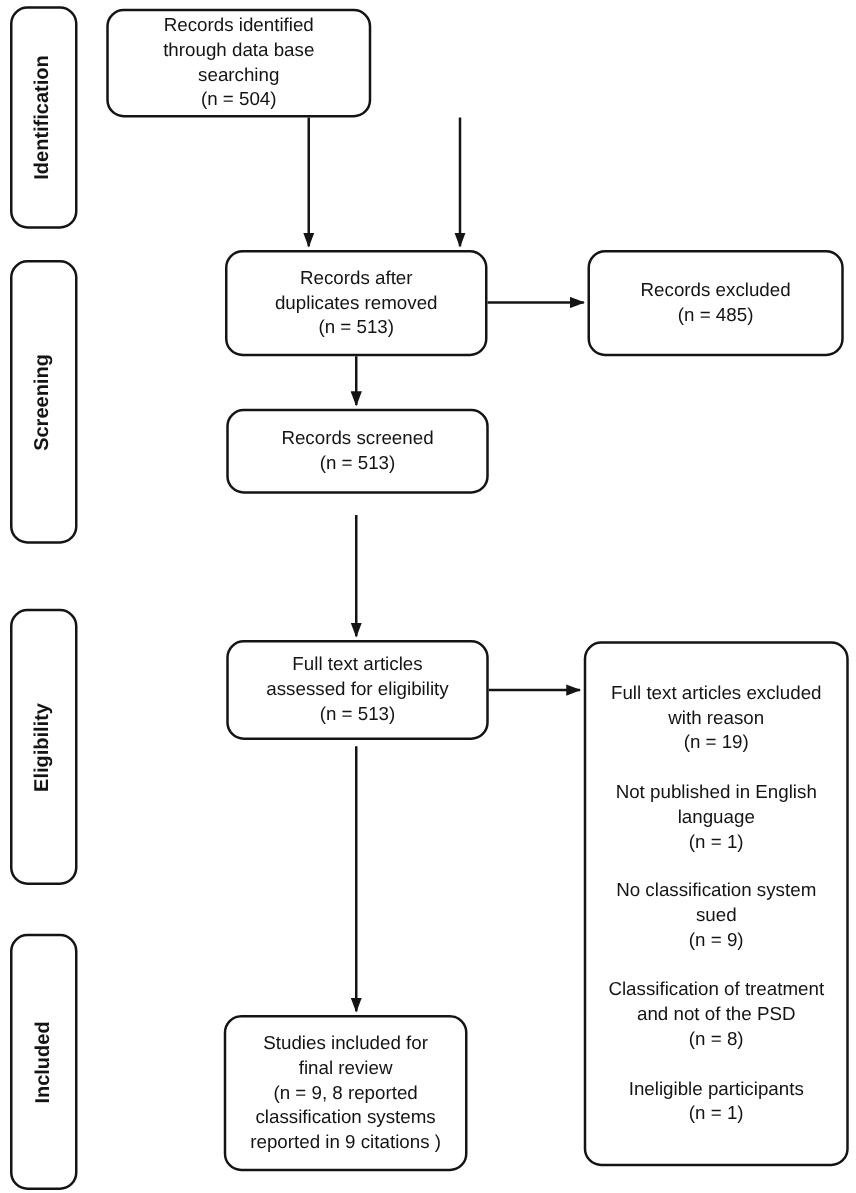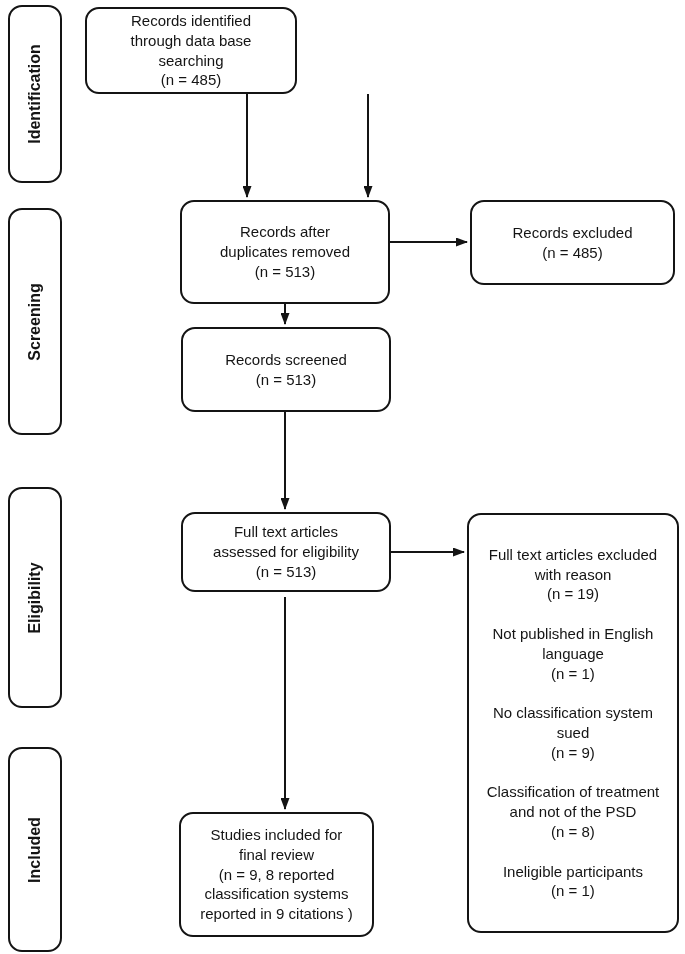--- a/index.html
+++ b/index.html
@@ -54,23 +54,23 @@
     font-size: 16px;
   }
   
   .stage-identification { top: 5px;   height: 178px; }
   .stage-screening      { top: 208px; height: 227px; }
   .stage-eligibility    { top: 487px; height: 221px; }
   .stage-included       { top: 747px; height: 205px; }
   
   .box-records-identified { left: 85px;  top: 7px;   width: 212px; height: 87px; }
   .box-additional-records { left: 317px; top: 7px;   width: 206px; height: 87px; }
-  .box-duplicates-removed { left: 180px; top: 200px; width: 210px; height: 104px; }
+  .box-duplicates-removed { left: 180px; top: 200px; width: 210px; height: 85px; }
   .box-records-excluded   { left: 470px; top: 200px; width: 205px; height: 85px; }
-  .box-records-screened   { left: 181px; top: 327px; width: 210px; height: 85px; }
+  .box-records-screened   { left: 181px; top: 327px; width: 210px; height: 68px; }
   .box-fulltext-assessed  { left: 181px; top: 512px; width: 210px; height: 80px; }
   .box-fulltext-excluded  { left: 467px; top: 513px; width: 212px; height: 420px; }
   .box-studies-included   { left: 179px; top: 812px; width: 195px; height: 125px; }
   .arrows {
     position: absolute;
     inset: 0;
     width: 685px;
     height: 954px;
     z-index: 1;
   }
@@ -105,21 +105,21 @@
   <div class="stage stage-eligibility">
     <span>Eligibility</span>
   </div>
   <div class="stage stage-included">
     <span>Included</span>
   </div>
 
   <div class="box box-records-identified">Records identified
 through data base
 searching
-(n = 485)</div>
+(n = 504)</div>
 
 
   <div class="box box-duplicates-removed">Records after
 duplicates removed
 (n = 513)</div>
 
   <div class="box box-records-excluded">Records excluded
 (n = 485)</div>
 
   <div class="box box-records-screened">Records screened

